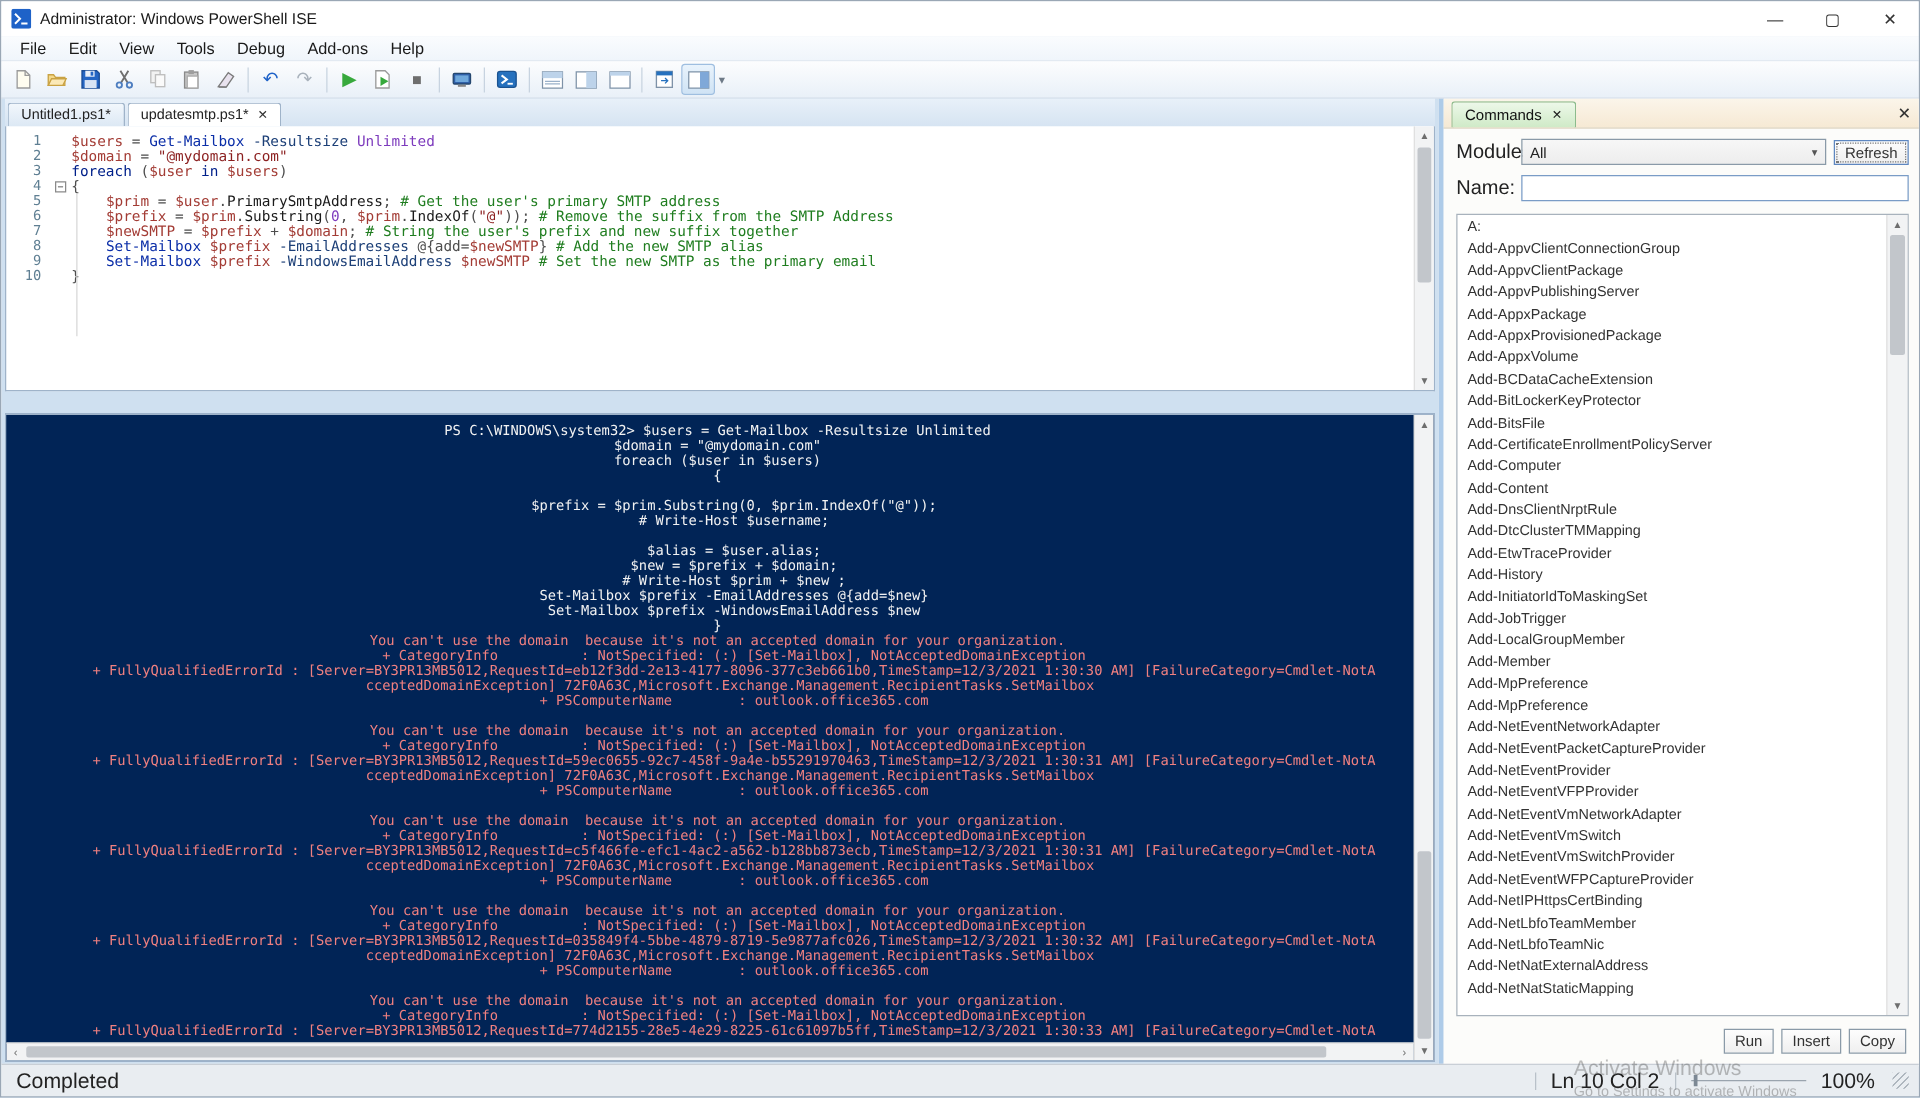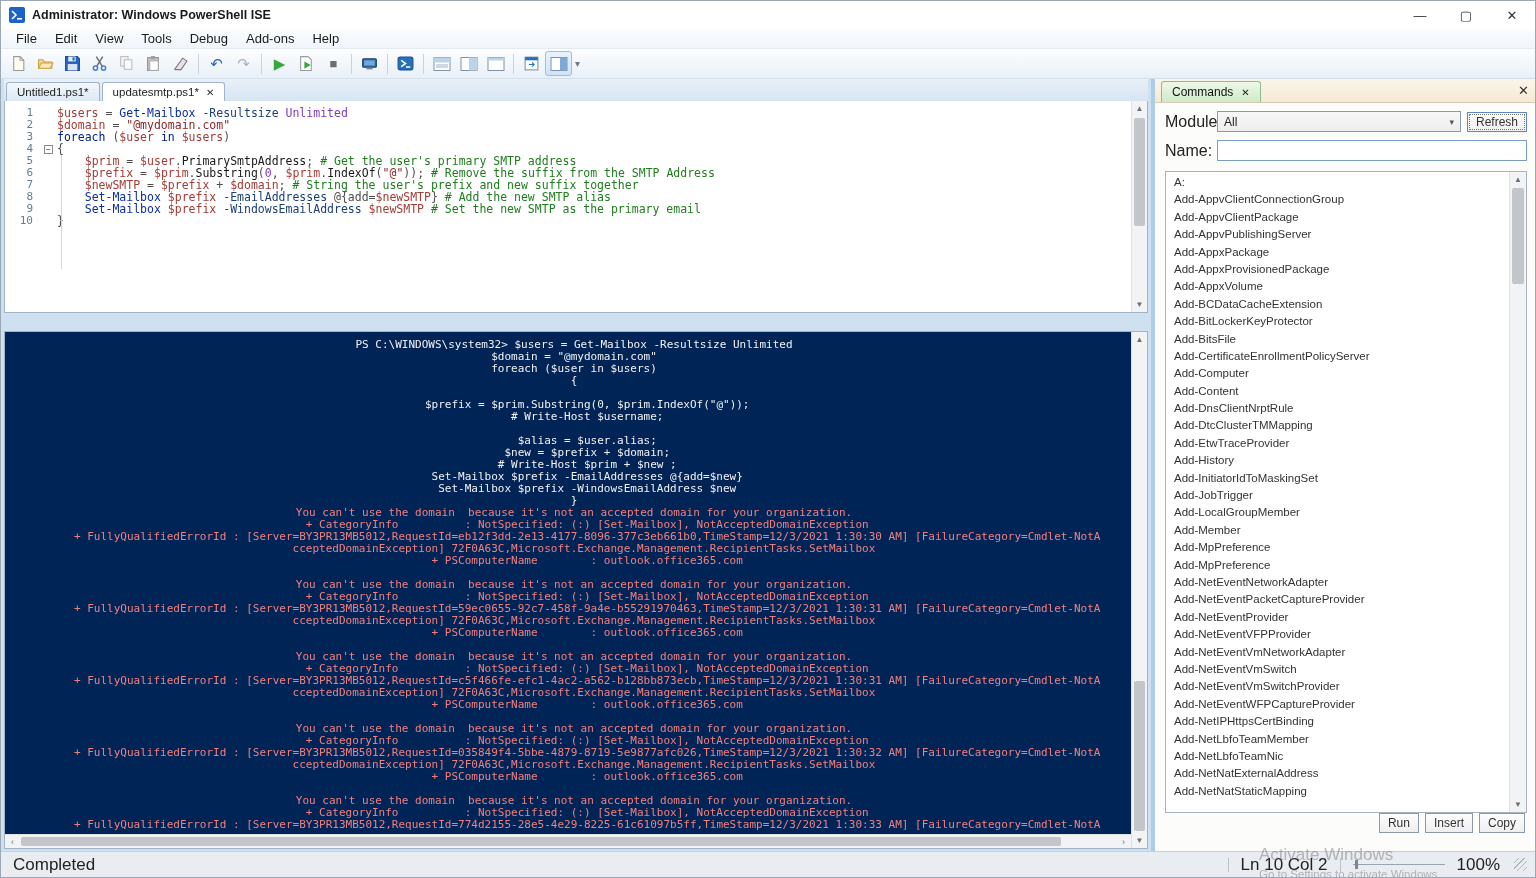--- a/index.html
+++ b/index.html
@@ -2,21 +2,21 @@
 <html><head>
 <meta charset="utf-8">
 <style>
   * { box-sizing: border-box; margin: 0; padding: 0; }
   html,body { width:1536px; height:878px; overflow:hidden; }
   body { font-family:"Liberation Sans", sans-serif; background:#E8EEF5; position:relative; border:1px solid #9AA7B5; }
 
   
   .titlebar { height:28px; background:#FFFFFF; display:flex; align-items:center; padding-left:8px; }
   .titlebar .app-icon { width:16px; height:16px; margin-right:7px; display:inline-flex; }
-  .titlebar .title { font-size:12.5px; color:#1a1a1a;font-weight:bold; }
+  .titlebar .title { font-size:12.5px; color:#1a1a1a; }
   .win-controls { margin-left:auto; display:flex; height:100%; }
   .win-btn { width:46px; height:100%; display:flex; align-items:center; justify-content:center; font-size:13px; color:#333; cursor:default; }
 
   
   .menubar { height:20px; background:linear-gradient(#FAFCFE,#F0F5FB); display:flex; align-items:center; padding-left:6px; border-bottom:1px solid #E3EAF2; }
   .menu-item { font-size:13px; color:#1a1a1a; padding:2px 9px; }
 
   
   .toolbar { height:30px; background:linear-gradient(#FCFDFE,#E9F0F8); display:flex; align-items:center; padding-left:4px; border-bottom:1px solid #D4DEE9; }
   .tbtn { width:27px; height:25px; display:flex; align-items:center; justify-content:center; border-radius:3px; border:1px solid transparent; }
@@ -84,21 +84,21 @@
   .btn.focused { outline:1px dotted #777; outline-offset:-3px; border-color:#5E87C0; }
   .text-input { flex:1; height:21px; border:1px solid #7A9CC6; background:#FFF; font-size:12px; padding:0 5px; font-family:"Liberation Sans",sans-serif; }
 
   .cmd-list { flex:1; border:1px solid #A8B2BC; background:#FFFFFF; margin-top:2px; position:relative; overflow:hidden; }
   .cmd-items { position:absolute; left:0; top:2px; right:17px; bottom:0; overflow:hidden; }
   .cmd-item { height:17.4px; line-height:17.4px; font-size:11.5px; color:#333; padding-left:8px; white-space:nowrap; }
   .list-scroll { position:absolute; right:0; top:0; bottom:0; width:17px; background:#F2F3F4; border-left:1px solid #E0E0E0; }
   .list-scroll .arr { height:15px; display:flex; align-items:center; justify-content:center; font-size:8px; color:#6E6E6E; }
   .list-scroll .arr.down { position:absolute; bottom:0; left:0; right:0; }
 
-  .panel-buttons { height:40px; display:flex; align-items:flex-start; justify-content:flex-end; padding-right:2px; background:#FCFCFA; }
+  .panel-buttons { height:40px; display:flex; align-items:center; justify-content:flex-end; padding-right:2px; background:#FCFCFA; }
 
   
   .statusbar { position:absolute; left:0; bottom:0; width:1536px; height:26px; background:#E9EDF1; border-top:1px solid #C9CFD6; display:flex; align-items:center; font-size:17px; color:#222; }
   .status-left { padding-left:12px; }
   .status-right { margin-left:auto; display:flex; align-items:center; gap:12px; padding-right:10px;padding-left:36px; }
   .status-sep { width:1px; height:14px; background:#B9C1C9; }
   .zoom-track { width:92px; height:1px; background:#9AA4AE; position:relative; }
   .zoom-thumb { position:absolute; left:2px; top:-4px; width:3px; height:9px; background:#7C8894; }
   .grip { width:13px; height:13px; margin-left:2px;
           background:repeating-linear-gradient(135deg, transparent 0 3px, #AEB6BE 3px 4px); }

